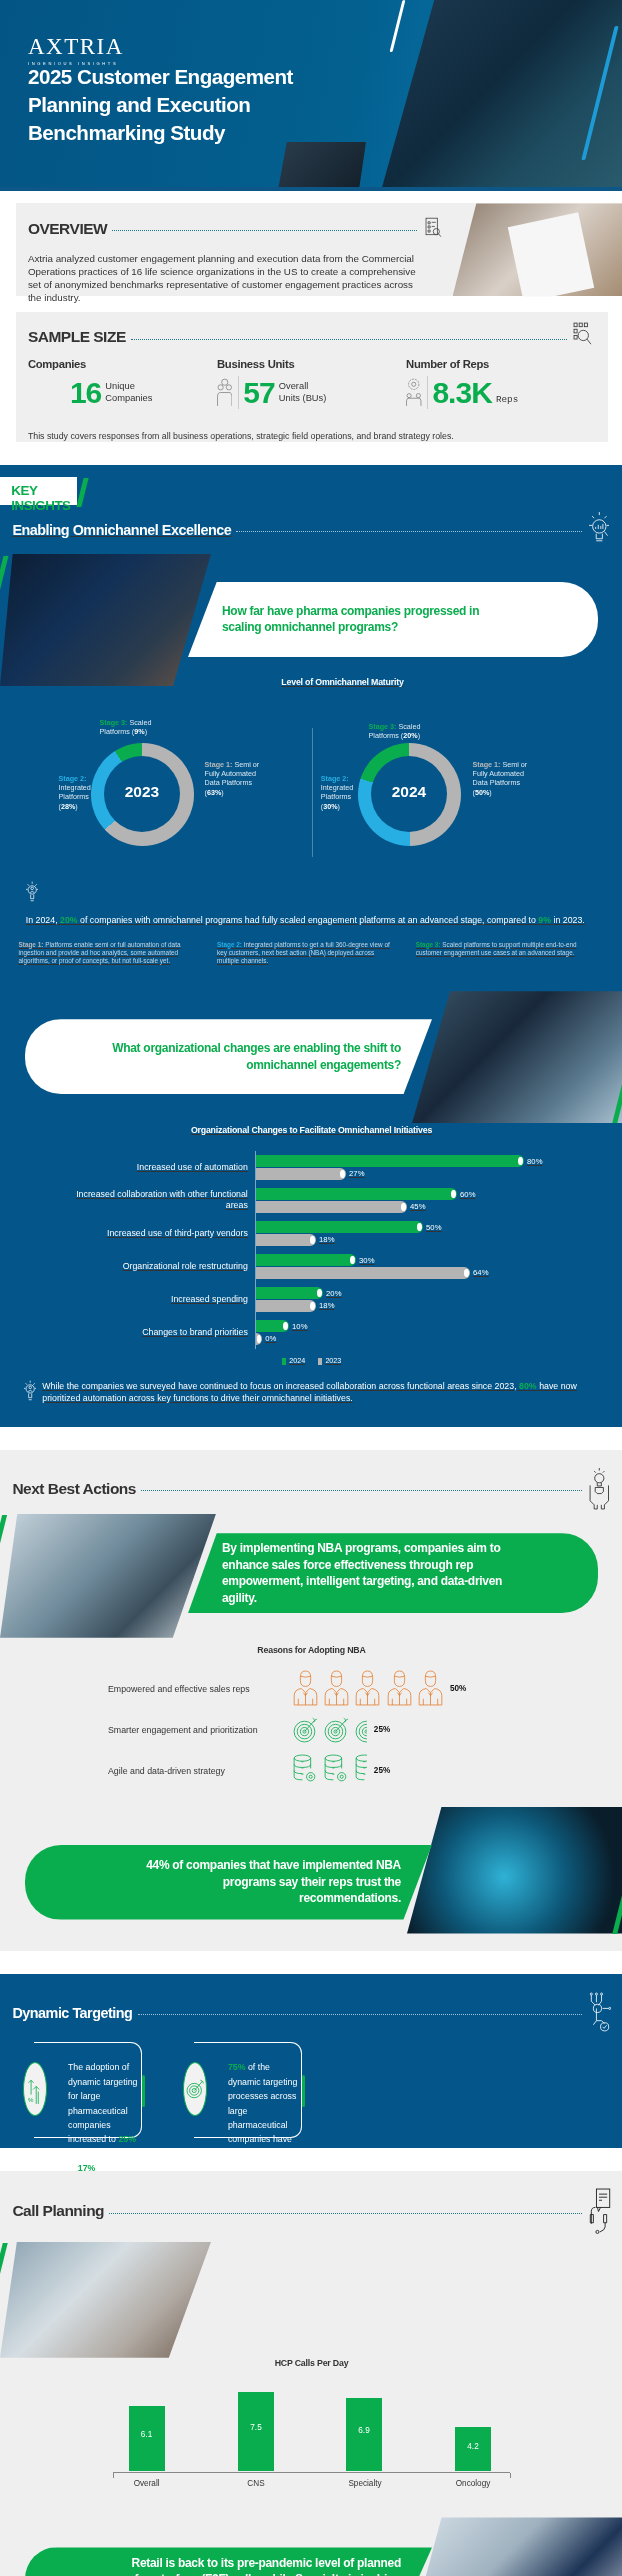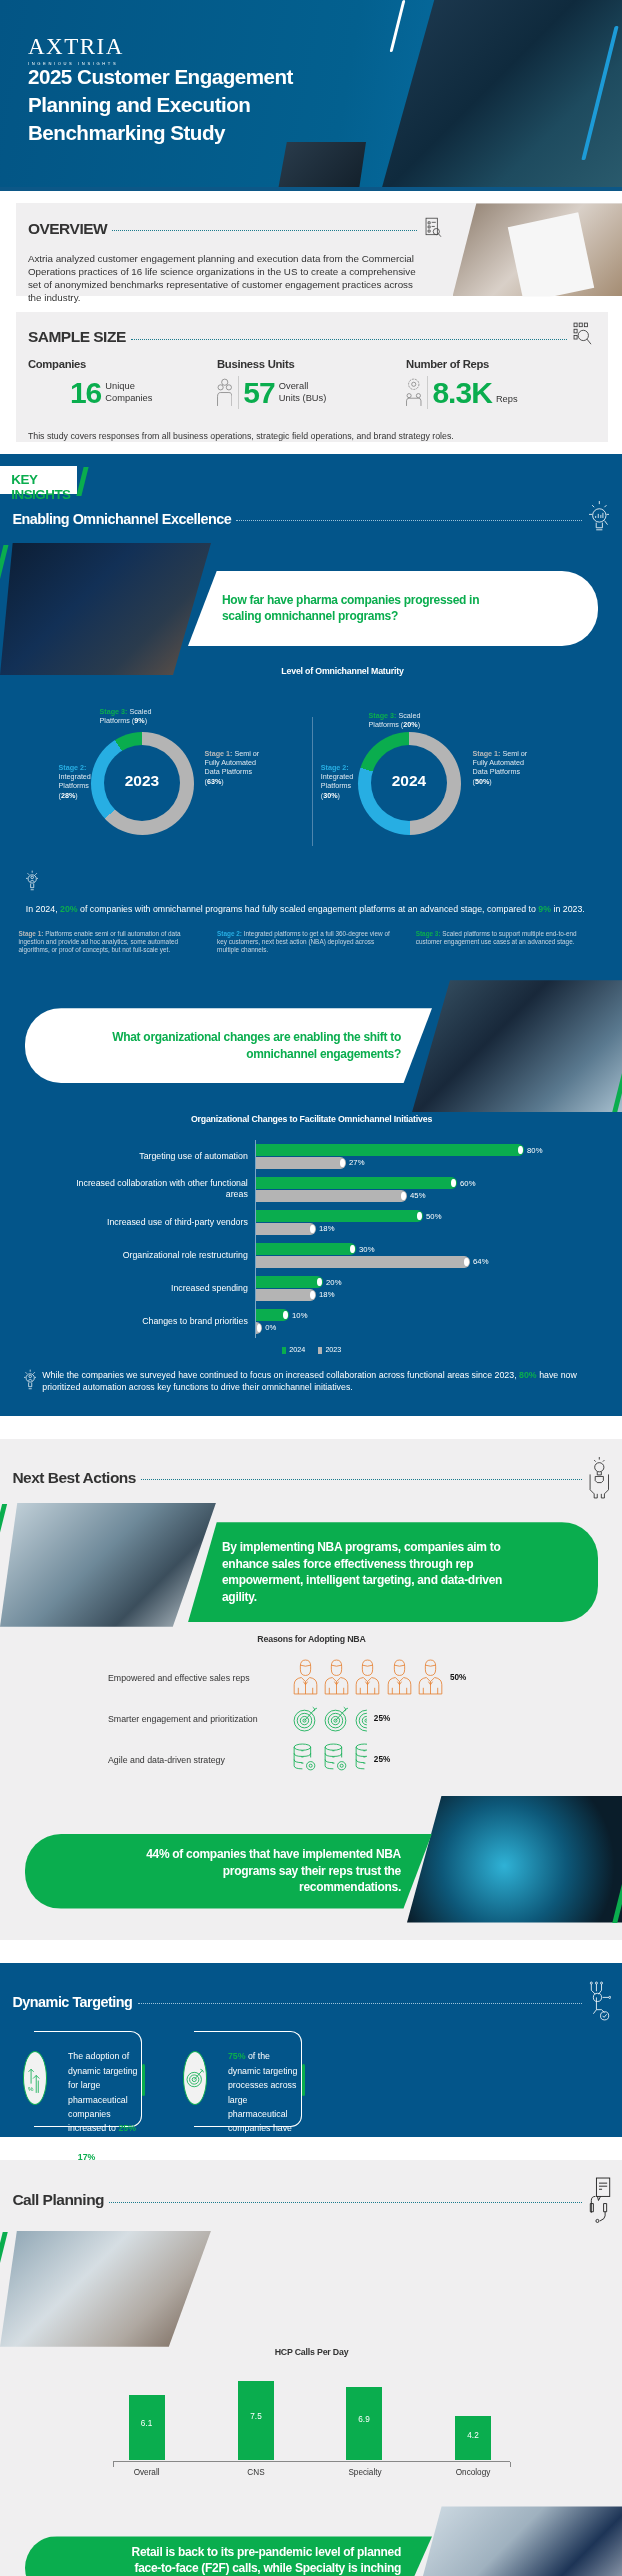--- a/index.html
+++ b/index.html
@@ -40,21 +40,21 @@
   .sample .cols { display: flex; margin-top: 7.2px; }
   .sample .col { width: 193px; }
   .sample .col h3 { font-size: 11.3px; font-weight: 700; color: #333; letter-spacing: -0.3px; }
   .sample .stat { display: flex; align-items: center; margin-top: 5.2px; }
   .sample .num { font-size: 30px; font-weight: 900; color: #0aad4e; letter-spacing: -1px; }
   .sample .unit { font-size: 9.3px; color: #333; margin-left: 4.1px; line-height: 11.3px; }
   .sample .vline { width: 0.5px; height: 33px; background: #ccc; margin: 0 5.2px; }
   .sample .foot { margin-top: 21px; font-size: 8.8px; color: #333; }
 
   
-  .ki { margin-top: 12px; padding: 12.4px 0 20.6px 0; }
+  .ki { margin-top: 23px; padding: 12.4px 0 20.6px 0; text-decoration: underline; }
   .ki-tab { position: relative; width: 77px; height: 28px; background: #fff; }
   .ki-tab span { position: absolute; left: 11.3px; top: 6.2px; font-size: 13.4px; font-weight: 900; color: #0aad4e; letter-spacing: -0.5px; }
   .ki-tab::after { content: ""; position: absolute; right: -8.2px; top: 1px; width: 5.2px; height: 29px; background: #0aad4e; transform: skewX(-14deg); }
   .pad { padding: 0 12.4px; }
   .banner { position: relative; height: 129px; margin-top: 10.3px; }
   .banner .img { position: absolute; top: 0; width: 211px; height: 132px; }
   .banner .pill { position: absolute; height: 75px; top: 28px; display: flex; align-items: center; }
   .banner .pill.right { left: 188px; right: 25px; background: #fff; border-radius: 0 36px 36px 0; clip-path: polygon(7% 0, 100% 0, 100% 100%, 0 100%); padding-left: 34px; }
   .banner .pill.left { left: 25px; width: 407px; border-radius: 36px 0 0 36px; justify-content: flex-end; padding-right: 31px; text-align: right; clip-path: polygon(0 0, 100% 0, 93% 100%, 0 100%); }
   .banner .pill.left.white { background: #fff; }
@@ -211,21 +211,21 @@
       <div class="stat">
         <span><svg width="15.5" height="31" viewBox="0 0 30 60" fill="none" stroke="#777" stroke-width="1.4">
               <circle cx="15" cy="16" r="10" stroke-dasharray="4 2"></circle>
               <circle cx="15" cy="16" r="4"></circle>
               <circle cx="6" cy="38" r="4"></circle>
               <circle cx="24" cy="38" r="4"></circle>
               <path d="M1 58v-10q0-5 5-5h18q5 0 5 5v10"></path>
             </svg></span>
         <span class="vline"></span>
         <span class="num">8.3K</span>
-        <span class="unit" style="margin-top:13.4px;">Reps</span>
+        <span class="unit" style="margin-top:13.4px;font-family:Liberation Mono, monospace;">Reps</span>
       </div>
     </div>
   </div>
   <div class="foot">This study covers responses from all business operations, strategic field operations, and brand strategy roles.</div>
 </section>
 
 <section class="navy ki">
   <div class="ki-tab">
       <span>KEY INSIGHTS</span>
     </div>
@@ -298,21 +298,21 @@
     <div class="stripe-g" style="right:-2.1px; height:62px; top:70px;"></div>
     <div class="pill left white">
       <div class="q g" style="width:309px;">What organizational changes are enabling the shift to omnichannel engagements?</div>
     </div>
   </div>
 
   <div class="chart-title w" style="margin-top:5.2px;">Organizational Changes to Facilitate Omnichannel Initiatives</div>
 
   <div class="hbars" id="hbars">
       <div class="hbar-row">
-        <div class="lbl">Targeting use of automation</div>
+        <div class="lbl">Increased use of automation</div>
         <div class="bars">
           <div class="hb g">
             <div class="fill" style="width:268px"></div>
             <span class="v">80%</span>
           </div>
           <div class="hb r">
             <div class="fill" style="width:90px"></div>
             <span class="v">27%</span>
           </div>
         </div>
@@ -412,21 +412,21 @@
             <circle cx="20" cy="22" r="9"></circle>
             <path d="M16 31v6h8v-6M12 40h16v8l-4 4h-8l-4-4z"></path>
             <path d="M2 36v30l8 8v8h6v-8M38 36v30l-8 8v8h-6v-8"></path>
           </svg>
       </span>
     </div>
   </div>
   <div class="banner" style="margin-top:2.1px; height:124px;">
     <div class="img" style="left:0; width:216px; height:124px; background: linear-gradient(135deg, #c9d6de, #6f8a9a 45%, #3b4e5c 70%, #d4dde2); clip-path: polygon(8% 0, 100% 0, 80% 100%, 0 100%);"></div>
     <div class="stripe-g" style="left:-3.1px; height:41px; top:1px;"></div>
-    <div class="pill right green-bg" style="top:19.6px; height:100px;">
+    <div class="pill right green-bg" style="top:19.6px; height:80px;">
       <div class="q w" style="width:309px;">By implementing NBA programs, companies aim to enhance sales force effectiveness through rep empowerment, intelligent targeting, and data-driven agility.</div>
     </div>
   </div>
   <div class="chart-title d" style="margin-top:7px;">Reasons for Adopting NBA</div>
 
   <div class="reasons">
     <div class="reason">
       <span class="rl">Empowered and effective sales reps</span>
       <span class="ic" id="people-icons">
           <span style="display: inline-block;"><svg class="person" viewBox="0 0 48 70" fill="none" stroke="#e57f2f" stroke-width="1.6">

